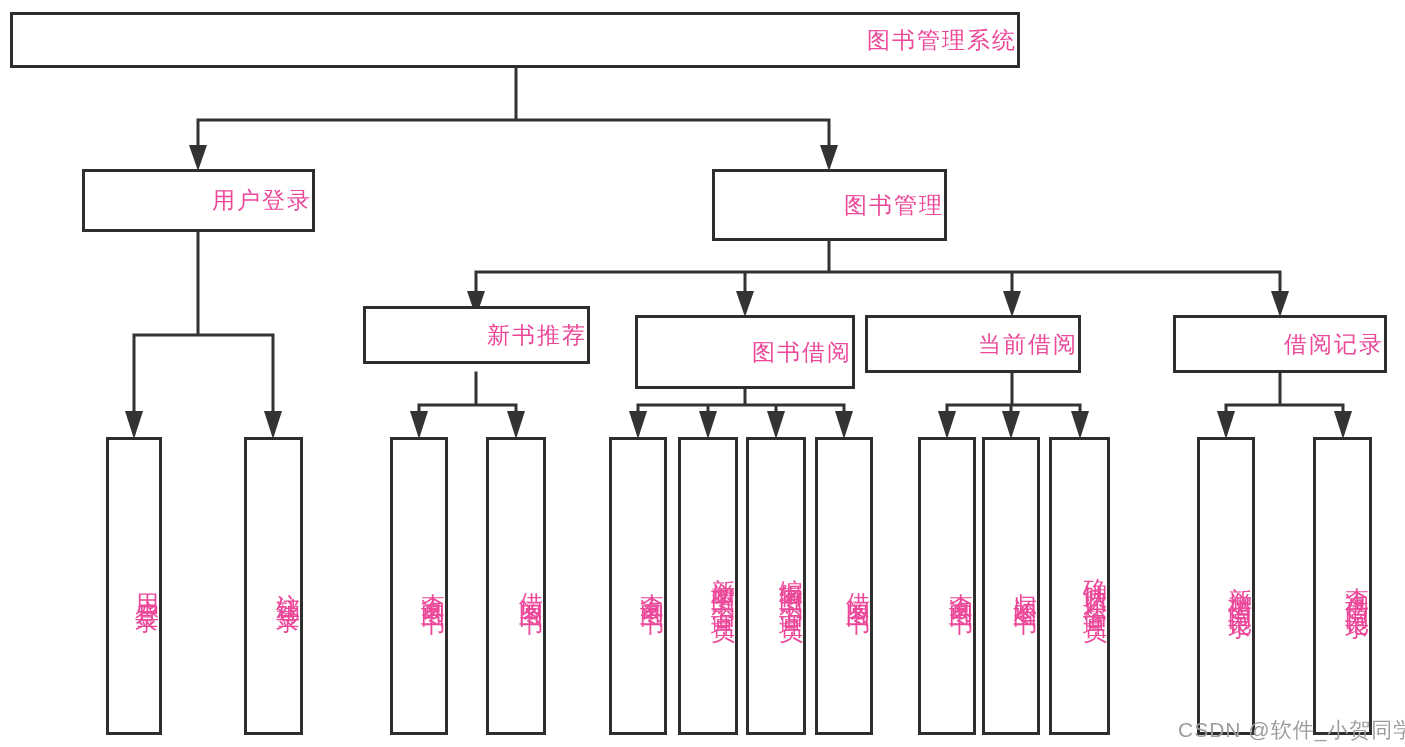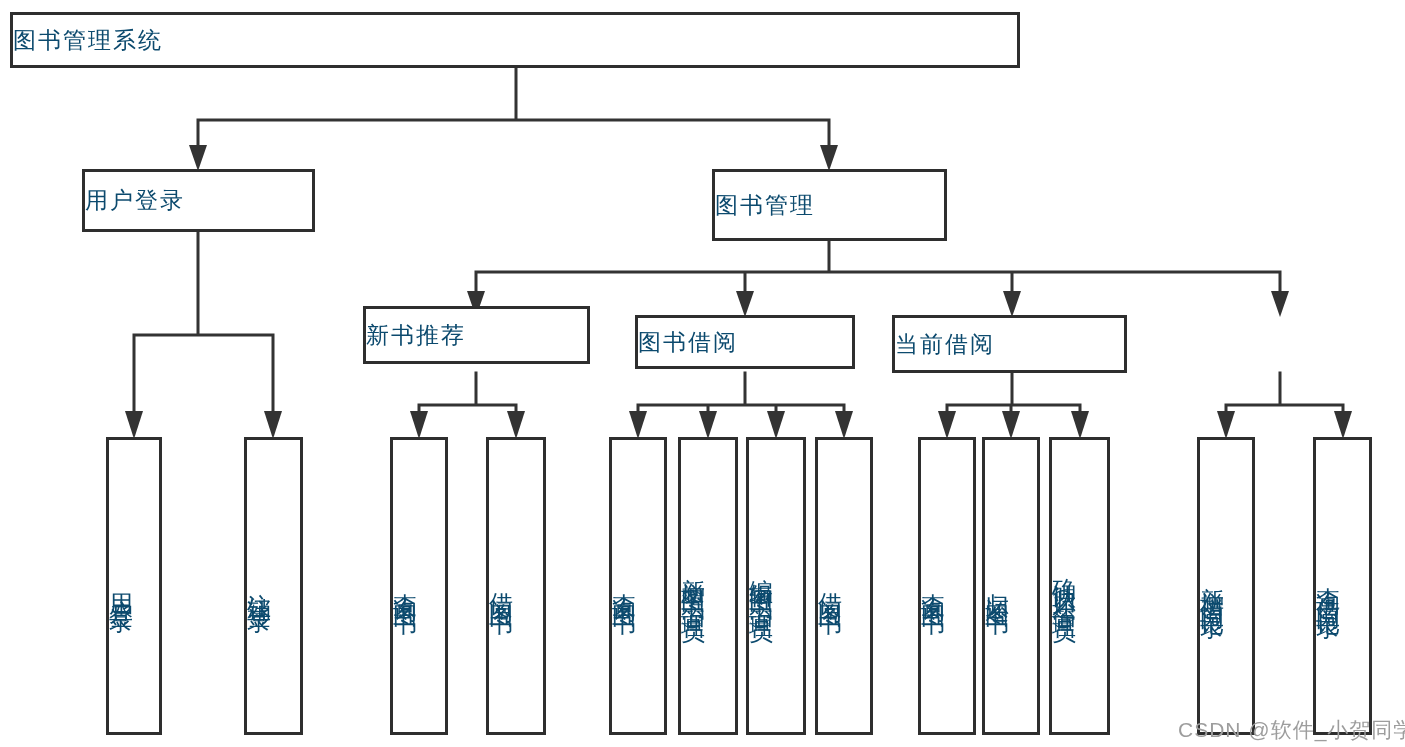--- a/index.html
+++ b/index.html
@@ -12,22 +12,22 @@
   }
   #diagram { position: absolute; left: 0; top: 0; width: 1405px; height: 747px; }
   #connectors { position: absolute; left: 0; top: 0; width: 1405px; height: 747px; }
   .box {
     position: absolute;
     background: #ffffff;
     border: 3px solid #2e2e2e;
     box-sizing: border-box;
     display: flex;
     align-items: center;
-    justify-content: flex-start;
-    color: #0c4a6e;
+    justify-content: flex-end;
+    color: #ec4899;
   }
   .h-label {
     font-size: 23px;
     letter-spacing: 2px;
     white-space: nowrap;
   }
   .v-box { top: 437px; height: 298px; }
   .v-label {
     writing-mode: vertical-rl;
     text-orientation: mixed;
@@ -92,25 +92,28 @@
   <div class="box" style="left:82px;top:169px;width:233px;height:63px">
     <span class="h-label">用户登录</span>
   </div>
   <div class="box" style="left:712px;top:169px;width:235px;height:72px">
     <span class="h-label">图书管理</span>
   </div>
 
   <div class="box" style="left:363px;top:306px;width:227px;height:58px">
     <span class="h-label">新书推荐</span>
   </div>
-  <div class="box" style="left:635px;top:315px;width:220px;height:54px">
+  <div class="box" style="left:635px;top:315px;width:220px;height:74px">
     <span class="h-label">图书借阅</span>
   </div>
-  <div class="box" style="left:892px;top:315px;width:235px;height:58px">
+  <div class="box" style="left:865px;top:315px;width:216px;height:58px">
     <span class="h-label">当前借阅</span>
+  </div>
+  <div class="box" style="left:1173px;top:315px;width:214px;height:58px">
+    <span class="h-label">借阅记录</span>
   </div>
 
   <div class="box v-box" style="left:106px;width:56px">
     <span class="v-label">用户登录</span>
   </div>
   <div class="box v-box" style="left:244px;width:59px">
     <span class="v-label">注销登录</span>
   </div>
   <div class="box v-box" style="left:390px;width:58px">
     <span class="v-label">查询图书</span>

